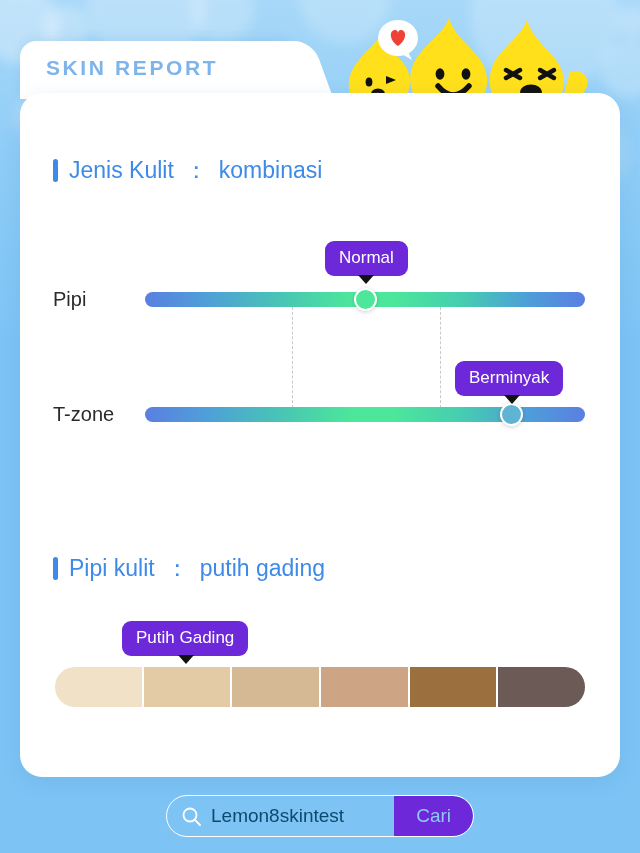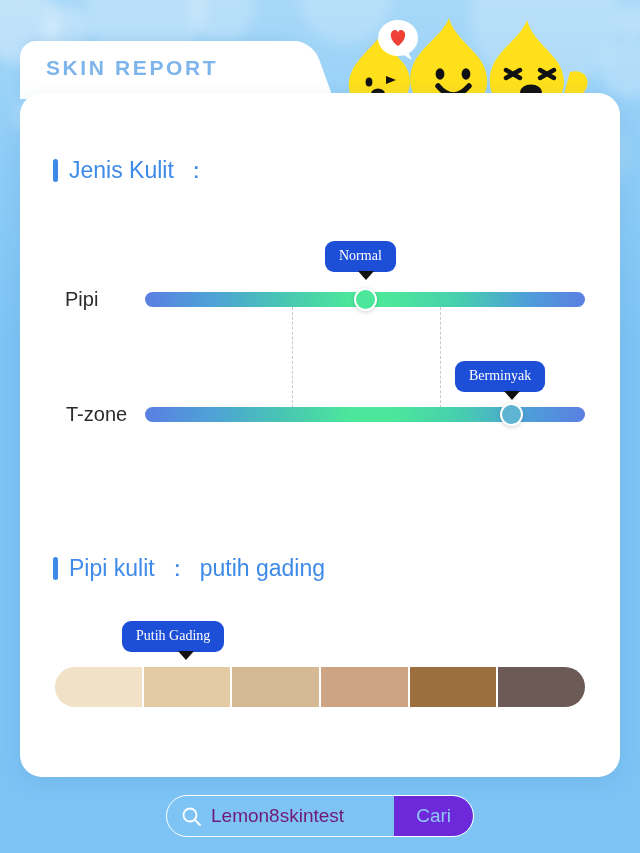--- a/index.html
+++ b/index.html
@@ -64,22 +64,22 @@
     color:#3d8ae8; font-size:23px; white-space:nowrap;
   }
   .bar { width:5px; height:23px; border-radius:3px; background:#3d8ae8; flex:none; }
   #h-skin-type { left:53px; top:155px; }
   #h-skin-tone { left:53px; top:553px; }
 
   
   .slider-label {
     position:absolute; font-size:20px; color:#2b2b2b;
   }
-  #lab-pipi   { left:53px; top:288px;margin-left:12px; }
-  #lab-tzone  { left:66px; top:403px; }
+  #lab-pipi   { left:53px; top:288px; }
+  #lab-tzone  { left:53px; top:403px; }
 
   .track {
     position:absolute; left:145px; width:440px; height:15px;
     border-radius:8px;
     background:linear-gradient(90deg,
       #5a7fe2 0%, #4f9fd8 14%, #48c3b6 30%,
       #4ce79a 47%, #4ce79a 56%, #46cdb0 72%,
       #4e9ed9 87%, #5a7fe2 100%);
   }
   #track-pipi  { top:292px; }
@@ -95,23 +95,23 @@
 
   .dashed {
     position:absolute; width:0; border-left:1.5px dashed #c9c9c9;
     top:307px; height:101px;
   }
   #dash-a { left:292px; }
   #dash-b { left:440px; }
 
   
   .tip {
-    position:absolute; background:#1d4ed8; color:#ffffff;
-    font-size:14px; border-radius:9px;
-    padding:7px 14px 8px; white-space:nowrap;font-family:Liberation Serif, serif;
+    position:absolute; background:#6d28d9; color:#ffffff;
+    font-size:17px; border-radius:9px;
+    padding:7px 14px 8px; white-space:nowrap;
   }
   .tip::after{
     content:""; position:absolute; bottom:-8px;
     width:0;height:0; border-left:8px solid transparent;
     border-right:8px solid transparent; border-top:9px solid #111111;
   }
   #tip-normal     { left:325px; top:241px; }
   #tip-normal::after     { left:33px; }
   #tip-berminyak  { left:455px; top:361px; }
   #tip-berminyak::after  { left:49px; }
@@ -130,21 +130,21 @@
   #searchbar {
     position:absolute; left:166px; top:795px;
     width:308px; height:42px;
     border:1.5px solid #ffffff; border-radius:21px;
     display:flex; align-items:center; overflow:hidden;
   }
   #search-left {
     flex:1; height:100%; display:flex; align-items:center; gap:9px;
     padding-left:14px;
   }
-  #search-text { color:#701a75; font-size:19px;text-align:center; }
+  #search-text { color:#0c4a6e; font-size:19px;text-align:center; }
   #cari-btn {
     height:100%; background:#6d28d9; color:#8ec9f5;
     font-size:19px; display:flex; align-items:center;
     padding:0 22px; border-radius:0 21px 21px 0;
   }
 </style>
 </head>
 <body>
 
 <div id="bg">
@@ -197,20 +197,21 @@
 <div id="tab">
   <div id="tab-title">SKIN REPORT</div>
 </div>
 
 <div id="card"></div>
 
 <div class="heading" id="h-skin-type">
   <span class="bar"></span>
   <span>Jenis Kulit</span>
   <span>：</span>
+  <span>kombinasi</span>
 </div>
 
 <div class="slider-label" id="lab-pipi">Pipi</div>
 <div class="track" id="track-pipi"></div>
 <div class="thumb" id="thumb-pipi"></div>
 <div class="tip" id="tip-normal">Normal</div>
 
 <div class="dashed" id="dash-a"></div>
 <div class="dashed" id="dash-b"></div>
 

